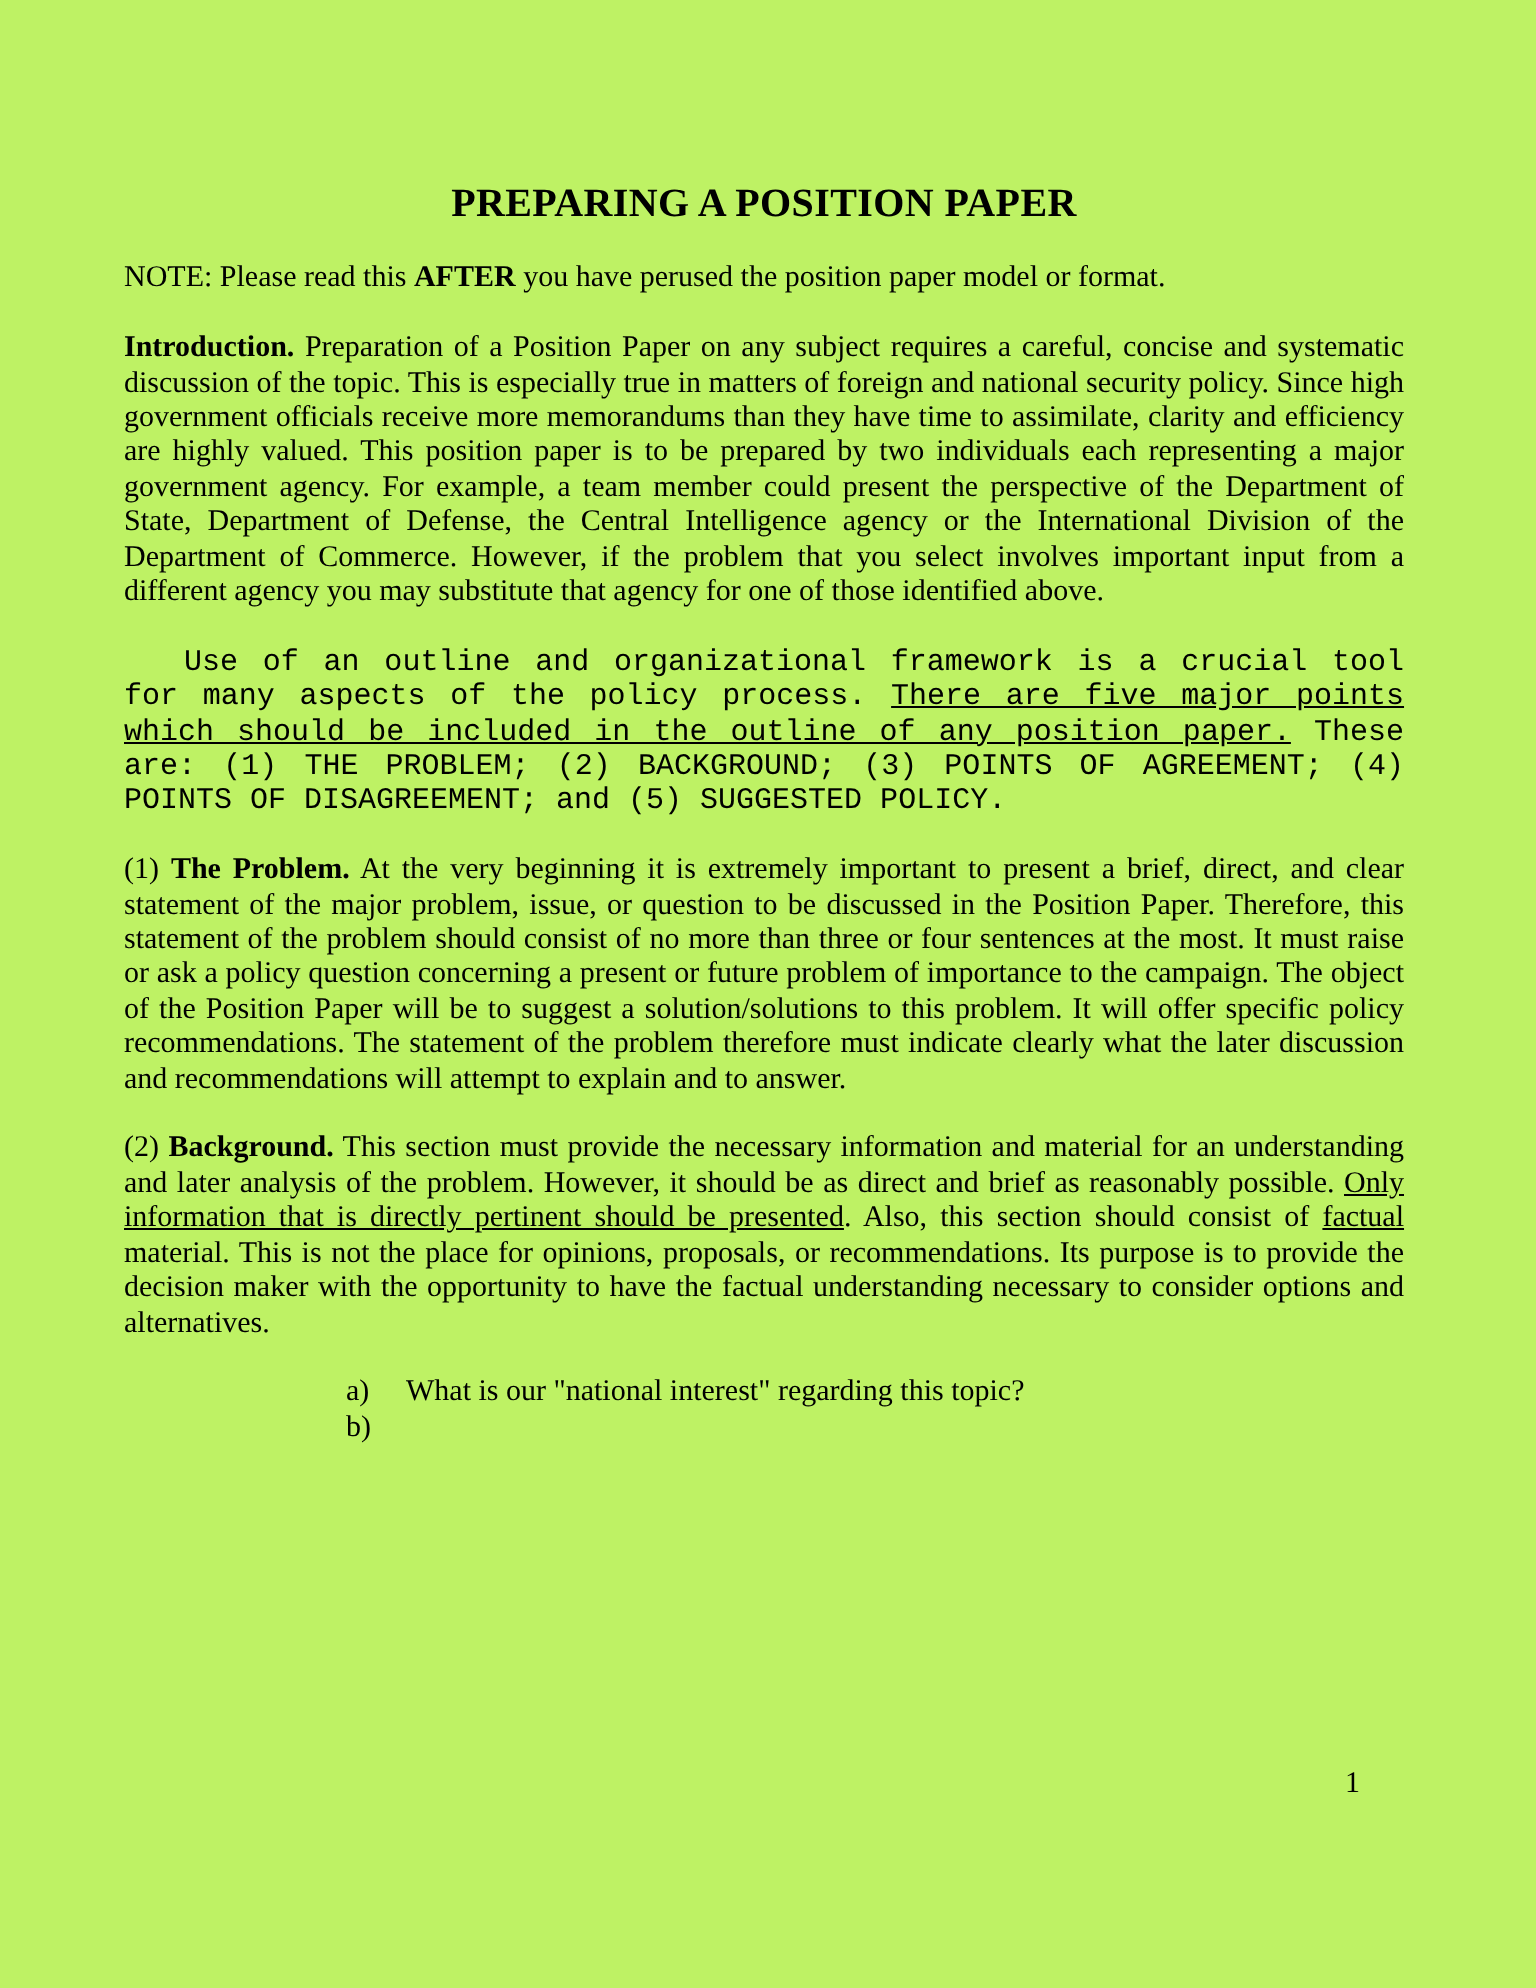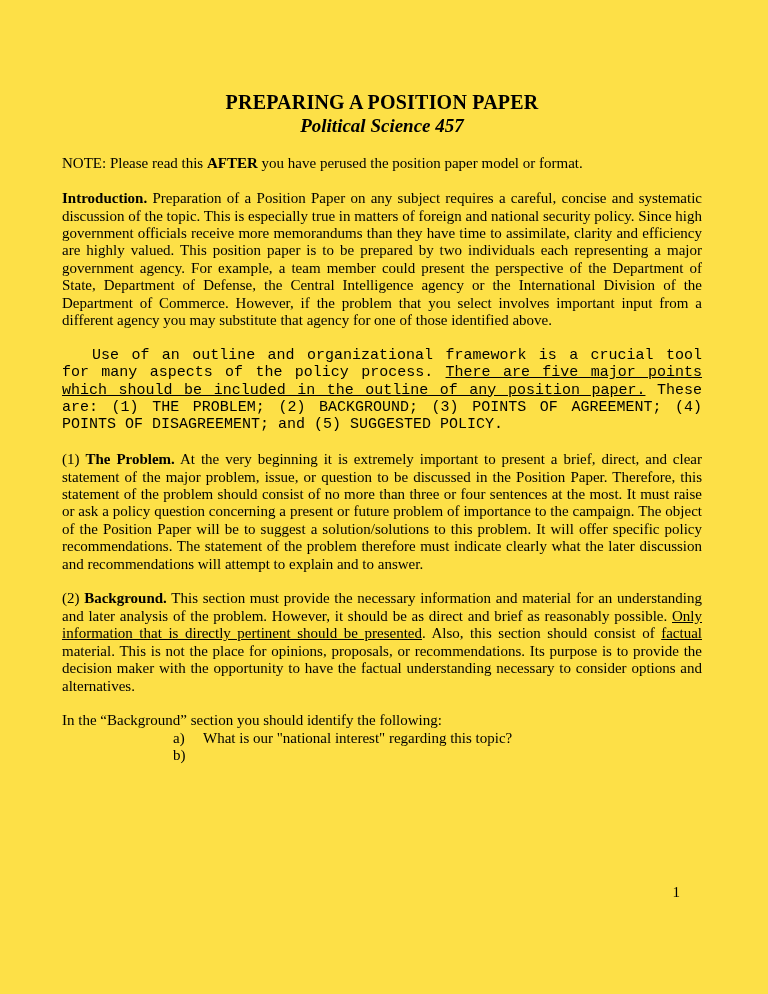--- a/index.html
+++ b/index.html
@@ -1,20 +1,20 @@
 <!DOCTYPE html>
 <html><head>
 <meta charset="utf-8">
 <style>
   html, body { margin: 0; padding: 0; background: #ffffff; }
   .page {
     position: relative;
     width: 768px;
     height: 994px;
-    background: #fde047;
+    background: #bef264;
     color: #000000;
     font-family: "Liberation Serif", serif;
     font-size: 15px;
     line-height: 17.4px;
     overflow: hidden;
   }
   .content { padding: 90px 66px 0 62px; }
   .doc-title {
     text-align: center;
     font-weight: bold;
@@ -59,35 +59,33 @@
   }
   b { font-weight: bold; }
 </style>
 </head>
 <body>
 
 <div class="page">
   <div class="content">
 
     <div class="doc-title">PREPARING A POSITION PAPER</div>
-    <div class="doc-subtitle">Political Science 457</div>
 
 
     <p class="para note"><span>NOTE:  Please read this </span><b>AFTER</b><span> you have perused the position paper model or format.</span></p>
 
     <p class="para"><b>Introduction.</b><span>  Preparation of a Position Paper on any subject requires a careful, concise and systematic discussion of the topic.  This is especially true in matters of foreign and national security policy.  Since high government officials receive more memorandums than they have time to assimilate, clarity and efficiency are highly valued. This position paper is to be prepared by two individuals each representing a major government agency.  For example, a team member could present the perspective of the Department of State, Department of Defense, the Central Intelligence agency or the International Division of the Department of Commerce.  However, if the problem that you select involves important input from a different agency you may substitute that agency for one of those identified above.</span></p>
 
     <p class="para indent"><span>Use of an outline and organizational framework is a crucial tool for many aspects of the policy process.  </span><span class="ul">There are five major points which should be included in the outline of any position paper.</span><span>  These are: (1) THE PROBLEM; (2) BACKGROUND; (3) POINTS OF AGREEMENT; (4) POINTS OF DISAGREEMENT; and (5) SUGGESTED POLICY.</span></p>
 
     <p class="para"><span>(1) </span><b>The Problem.</b><span>  At the very beginning it is extremely important to present a brief, direct, and clear statement of the major problem, issue, or question to be discussed in the Position Paper.  Therefore, this statement of the problem should consist of no more than three or four sentences at the most.  It must raise or ask a policy question concerning a present or future problem of importance to the campaign.  The object of the Position Paper will be to suggest a solution/solutions to this problem.  It will offer specific policy recommendations.  The statement of the problem therefore must indicate clearly what the later discussion and recommendations will attempt to explain and to answer.</span></p>
 
     <p class="para"><span>(2) </span><b>Background.</b><span>  This section must provide the necessary information and material for an understanding and later analysis of the problem.  However, it should be as direct and brief as reasonably possible.  </span><span class="ul">Only information that is directly pertinent should be presented</span><span>.  Also, this section should consist of </span><span class="ul">factual</span><span> material.  This is not the place for opinions, proposals, or recommendations.  Its purpose is to provide the decision maker with the opportunity to have the factual understanding necessary to consider options and alternatives.</span></p>
 
     <div class="bg-block">
-      <div class="bg-intro">In the “Background” section you should identify the following:</div>
       <div class="bg-item">
         <span class="bg-label">a)</span>
         <span class="bg-text">What is our "national interest" regarding this topic?</span>
       </div>
       <div class="bg-item">
         <span class="bg-label">b)</span>
       </div>
     </div>
 
   </div>

